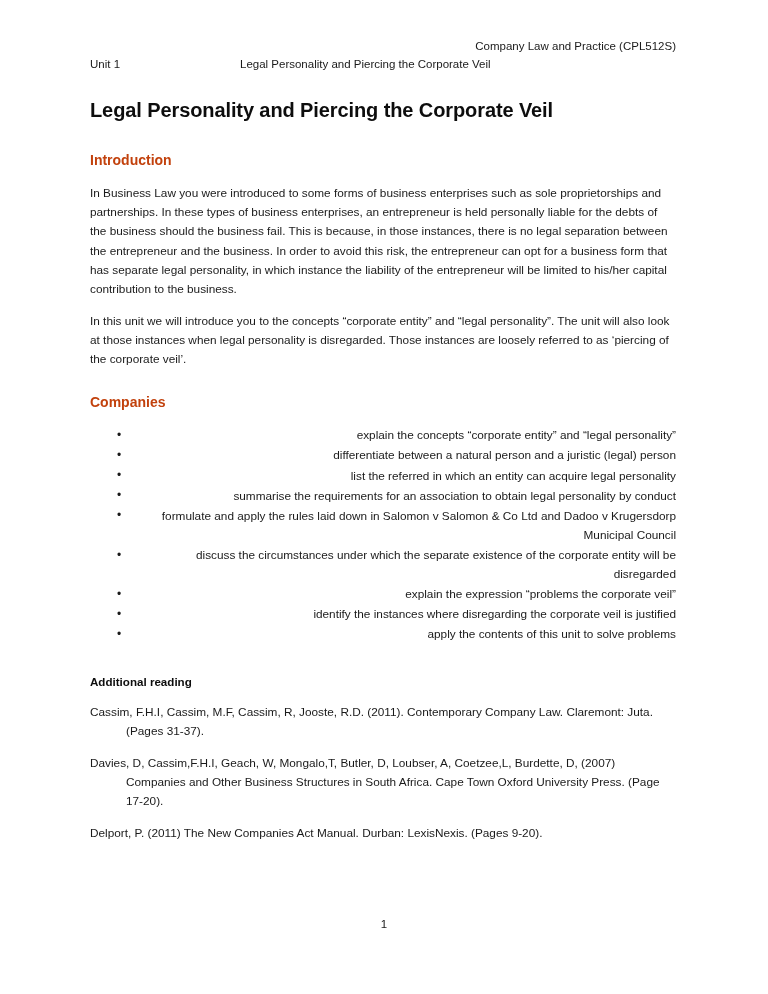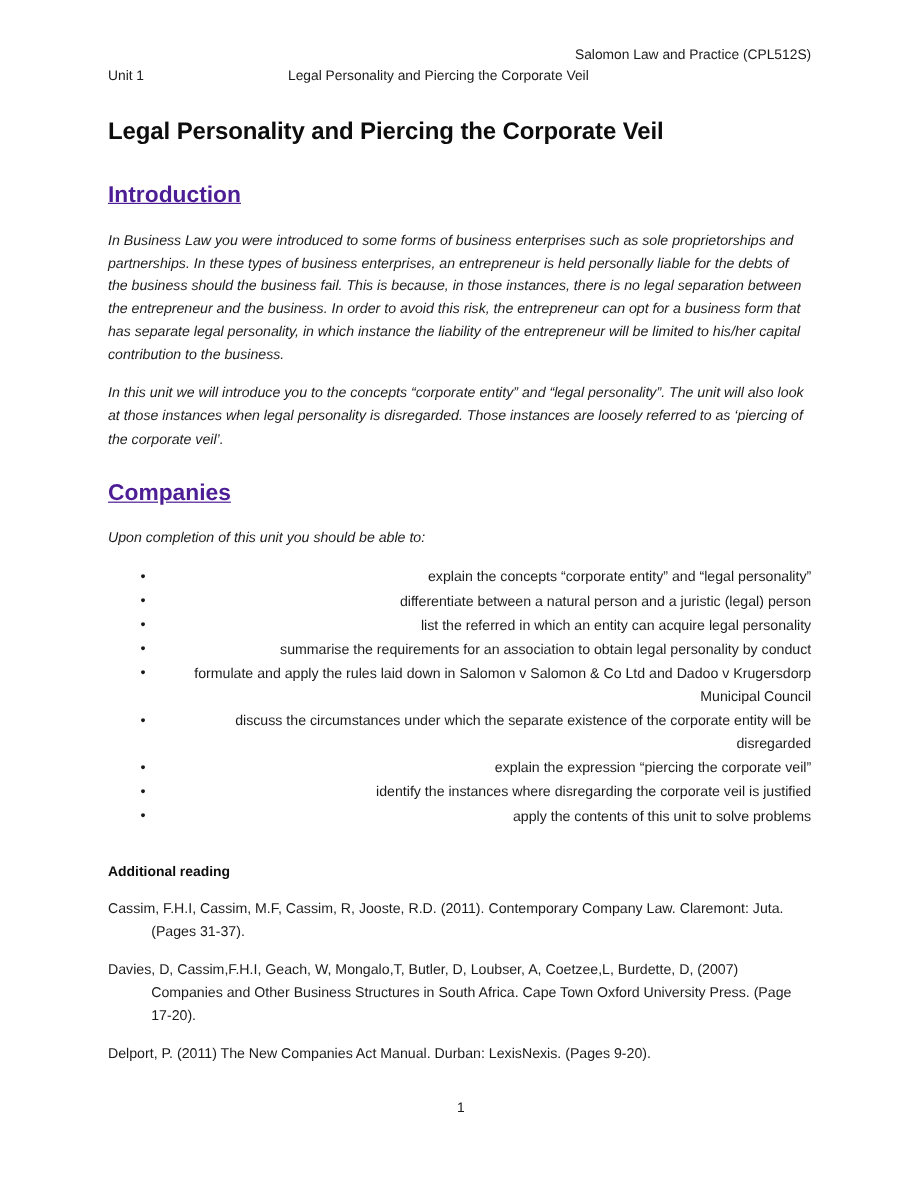--- a/index.html
+++ b/index.html
@@ -63,42 +63,40 @@
   h1.doc-title {
     font-size: 20px;
     font-weight: bold;
     margin: 0 0 28px 0;
     line-height: 1.25;
     letter-spacing: -0.1px;
     color: #0d0d0d;
   }
 
   h2.section-heading {
-    font-size: 19px;
+    font-size: 14px;
     font-weight: bold;
     margin: 0 0 15px 0;
     line-height: 1.3;
-    color: #4c1d95;
-    text-decoration: underline;
+    color: #c2410c;
   }
 
   h3.sub-heading {
     font-size: 11.6px;
     font-weight: bold;
     margin: 0 0 14px 0;
     line-height: 1.3;
     color: #0d0d0d;
   }
 
   p.body-text {
     font-size: 11.8px;
     line-height: 1.62;
     margin: 0 0 13px 0;
     text-align: left;
-    font-style: italic;
   }
   p.body-text.tight {
     margin-bottom: 0;
   }
   .gap-before-objectives { height: 24px; }
   .gap-after-list { height: 28px; }
 
   
   ul.objectives-list {
     list-style: none;
@@ -146,50 +144,49 @@
     font-size: 11.5px;
     color: #1a1a1a;
   }
 </style>
 </head>
 <body>
 
 <div class="page">
 
   <div class="doc-header">
-    <div class="header-line-top">Salomon Law and Practice (CPL512S)</div>
+    <div class="header-line-top">Company Law and Practice (CPL512S)</div>
     <div class="header-line-bottom">
       <span class="header-unit">Unit 1</span>
       <span class="header-subject">Legal Personality and Piercing the Corporate Veil</span>
     </div>
   </div>
 
   <div class="content">
 
     <h1 class="doc-title">Legal Personality and Piercing the Corporate Veil</h1>
 
     <section>
       <h2 class="section-heading">Introduction</h2>
       <p class="body-text">In Business Law you were introduced to some forms of business enterprises such as sole proprietorships and partnerships. In these types of business enterprises, an entrepreneur is held personally liable for the debts of the business should the business fail. This is because, in those instances, there is no legal separation between the entrepreneur and the business. In order to avoid this risk, the entrepreneur can opt for a business form that has separate legal personality, in which instance the liability of the entrepreneur will be limited to his/her capital contribution to the business.</p>
       <p class="body-text tight">In this unit we will introduce you to the concepts “corporate entity” and “legal personality”.   The unit will also look at those instances when legal personality is disregarded. Those instances are loosely referred to as ‘piercing of the corporate veil’.</p>
     </section>
 
     <div class="gap-before-objectives"></div>
 
     <section>
       <h2 class="section-heading">Companies</h2>
-      <p class="body-text tight">Upon completion of this unit you should be able to:</p>
       <ul class="objectives-list" id="objectives-list">
           <li><span>explain the concepts “corporate entity” and “legal personality”</span></li>
           <li><span>differentiate between a natural person and a juristic (legal) person</span></li>
           <li><span>list the referred in which an entity can acquire legal personality</span></li>
           <li><span>summarise the requirements for an association to obtain legal personality by conduct</span></li>
           <li><span>formulate and apply the rules laid down in </span><span class="italic">Salomon v Salomon &amp; Co Ltd</span><span> and </span><span class="italic">Dadoo v Krugersdorp Municipal Council</span></li>
           <li><span>discuss the circumstances under which the separate existence of the corporate entity will be disregarded</span></li>
-          <li><span>explain the expression “piercing the corporate veil”</span></li>
+          <li><span>explain the expression “problems the corporate veil”</span></li>
           <li><span>identify the instances where disregarding the corporate veil is justified</span></li>
           <li><span>apply the contents of this unit to solve problems</span></li>
         </ul>
     </section>
 
     <div class="gap-after-list"></div>
 
     <section>
       <h3 class="sub-heading">Additional reading</h3>
       <div class="references" id="reference-list">

